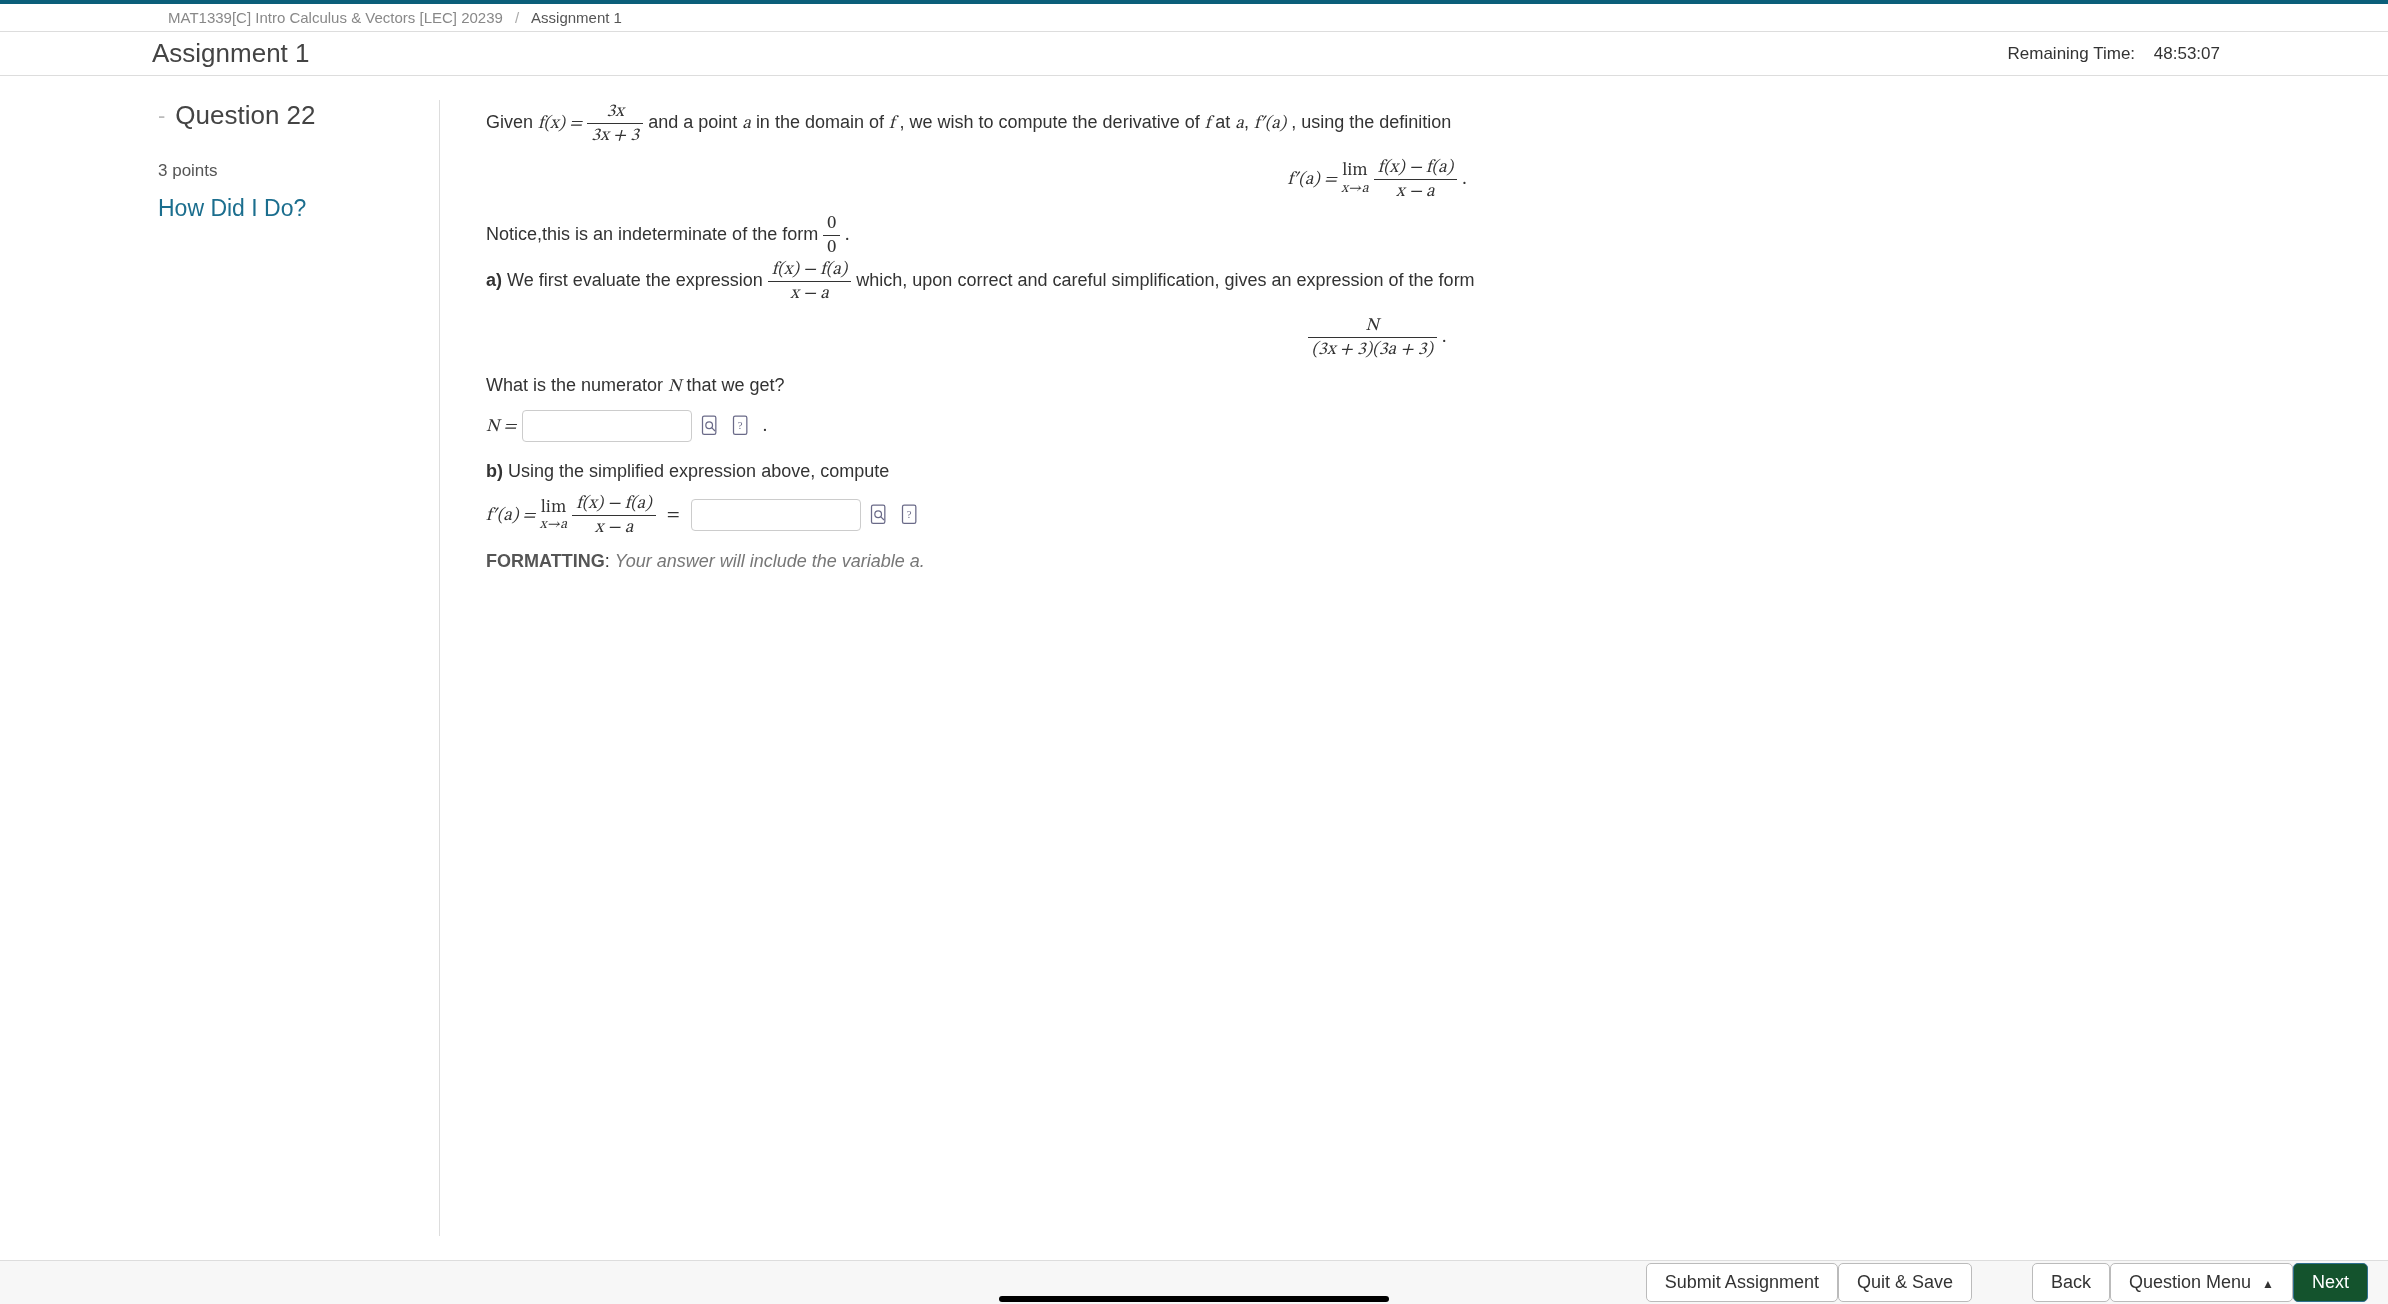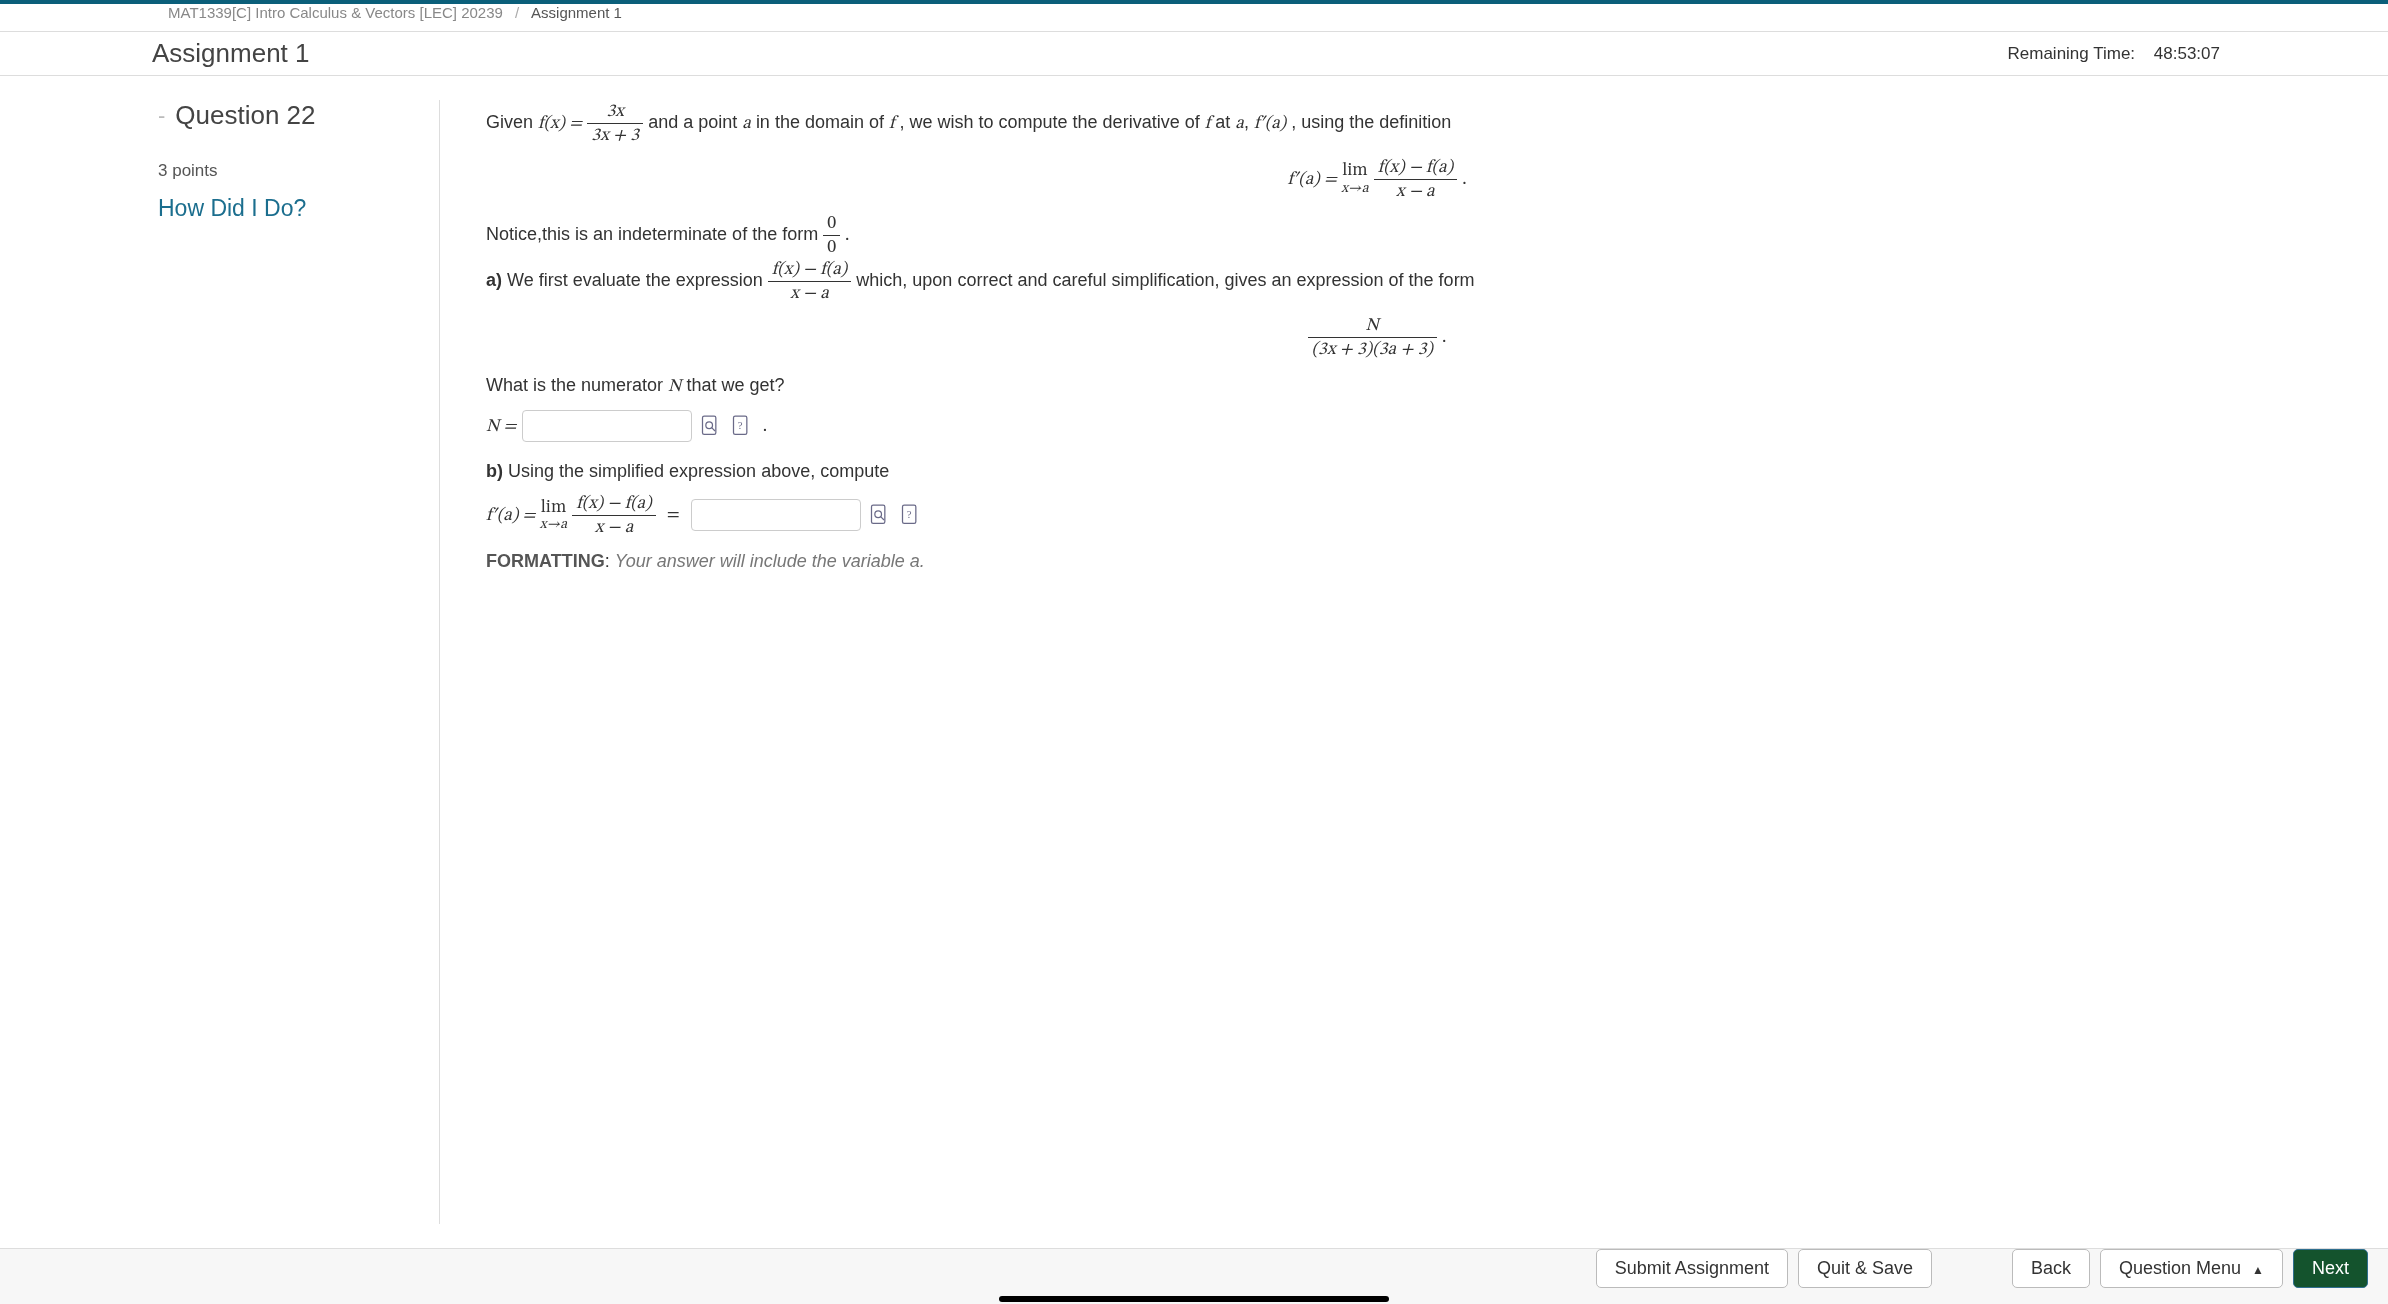--- a/index.html
+++ b/index.html
@@ -1,20 +1,20 @@
 <!DOCTYPE html>
 <html><head>
 <meta charset="utf-8">
 <style>
   * { box-sizing: border-box; margin: 0; padding: 0; }
   html, body { width: 100%; height: 100%; font-family: -apple-system, "Helvetica Neue", Helvetica, Arial, sans-serif; color: #333; background: #fff; }
   body { display: flex; flex-direction: column; height: 100%; }
 
   .topstripe { height: 4px; background: #0b5f7a; width: 100%; }
-  .breadcrumb { height: 28px; border-bottom: 1px solid #ddd; padding: 0 24px 0 168px; display: flex; gap: 12px; font-size: 15px; color: #888; }
+  .breadcrumb { height: 28px; border-bottom: 1px solid #ddd; padding: 0 24px 0 168px; display: flex; align-items: center; gap: 12px; font-size: 15px; color: #888; }
   .breadcrumb .sep { color: #aaa; }
   .breadcrumb .cur { color: #555; }
 
   .header { height: 44px; border-bottom: 1px solid #ddd; padding: 0 168px 0 152px; display: flex; align-items: center; justify-content: space-between; }
   .header h1 { font-size: 26px; font-weight: 400; color: #444; }
   .timer { font-size: 17px; color: #333; }
   .timer .lbl { margin-right: 14px; }
 
   .main { flex: 1; display: flex; overflow: auto; padding: 24px 0 24px 0; }
   .left { width: 440px; padding: 0 24px 0 158px; border-right: 1px solid #ddd; }
@@ -33,21 +33,21 @@
   .lim { display: inline-block; text-align: center; vertical-align: middle; line-height: 1.1; }
   .lim .top { display:block; }
   .lim .bot { display:block; font-size: 0.8em; }
 
   .answer-input { display:inline-block; vertical-align: middle; width: 170px; height: 32px; border: 1px solid #ccc; border-radius: 4px; font-size: 16px; padding: 0 6px; }
   .iconbtn { display:inline-flex; align-items:center; justify-content:center; width:26px; height:28px; vertical-align: middle; cursor:pointer; }
   .iconbtn svg { width: 20px; height: 24px; }
 
   .partlabel { font-weight: 700; }
 
-  .footer { height: 56px; border-top: 1px solid #ddd; background: #f7f7f7; display: flex; align-items: flex-start; justify-content: flex-end; padding: 0 20px; gap: 10px; position: relative; }
+  .footer { height: 44px; border-top: 1px solid #ddd; background: #f7f7f7; display: flex; align-items: center; justify-content: flex-end; padding: 0 20px; position: relative; }
   .btn { background: #fff; border: 1px solid #bbb; border-radius: 5px; padding: 8px 18px; font-size: 18px; color: #333; cursor: pointer; }
   .btn.primary { background: #14532d; color: #fff; border-color: #2f6f8f; }
   .btn .caret { margin-left: 6px; font-size: 12px; }
   .spacer { width: 60px; }
 
   .scrollhint { position: absolute; bottom: 2px; left: 50%; transform: translateX(-50%); width: 390px; height: 6px; background: #000; border-radius: 3px; }
 
   .formatline { margin-top: 8px; }
   .formatline .lbl { font-weight: 700; color: #555; }
   .formatline .txt { font-style: italic; color: #777; }

